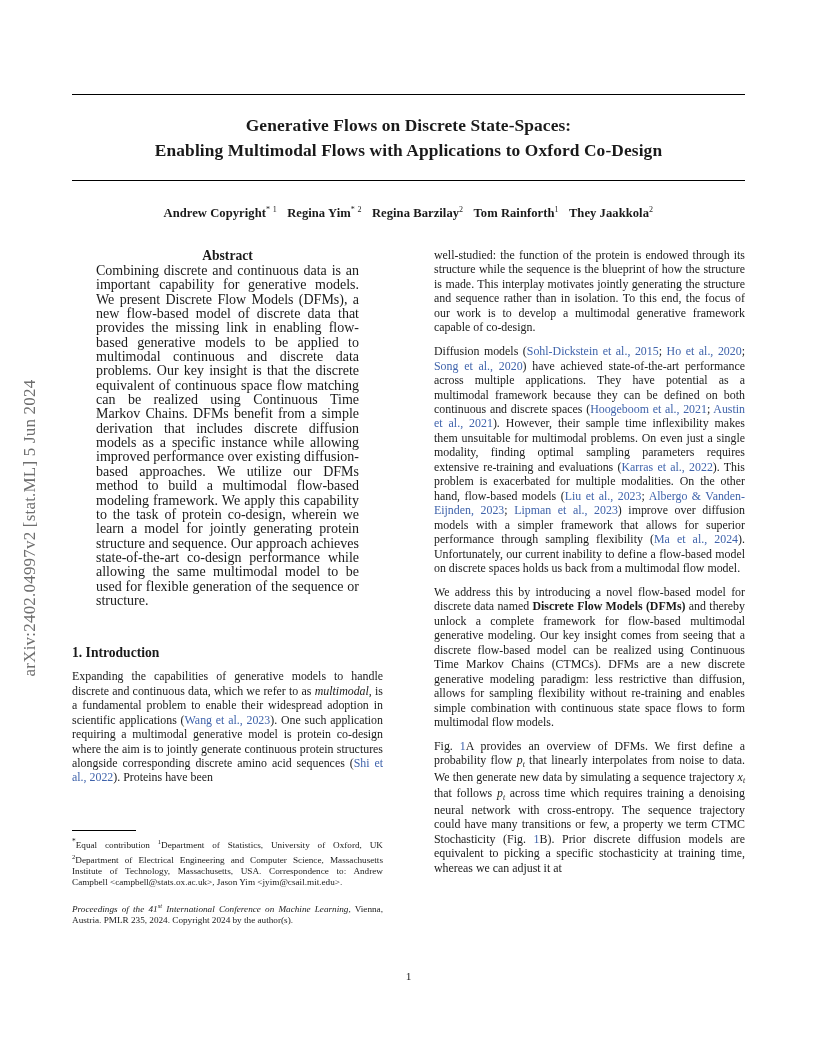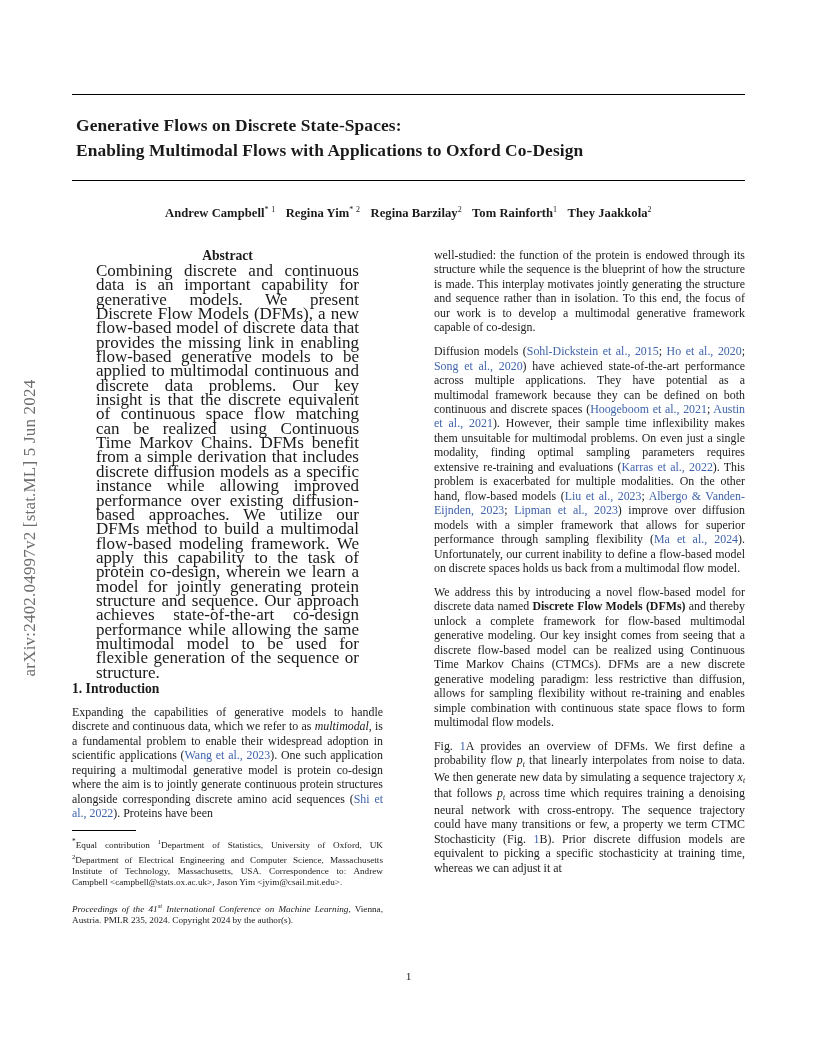--- a/index.html
+++ b/index.html
@@ -48,20 +48,21 @@
 
   .rule {
     height: 0;
     border-top: 1.6px solid #000000;
     width: 100%;
   }
   #rule-top { margin-top: 94px; }
   #rule-under-title { margin-top: 7px; }
 
   #title-block {
+    text-align: center;
     padding: 18px 4px 10px 4px;
   }
   #title-block .title-line {
     font-weight: bold;
     font-size: 17.4px;
     line-height: 25px;
     letter-spacing: 0.1px;
   }
 
   #authors {
@@ -100,34 +101,34 @@
 
   #abstract-box {
     margin: 0 24px 0 24px;
   }
   #abstract-heading {
     text-align: center;
     font-weight: bold;
     font-size: 13.6px;
   }
   #abstract-text {
-    font-size: 17px;
+    font-size: 14px;
     line-height: 14.35px;
     text-align: justify;
     text-justify: inter-word;
     hyphens: manual;
   }
 
   h2.section-heading {
     font-size: 13.6px;
     font-weight: bold;
     margin: 0 0 8px 0;
     line-height: 17px;
   }
-  #intro-heading-wrap { }
+  #intro-heading-wrap { margin-top: 36px; }
 
   p.body {
     font-size: 11.9px;
     line-height: 14.45px;
     text-align: justify;
     text-justify: inter-word;
     margin: 0 0 9.5px 0;
     hyphens: manual;
   }
 
@@ -199,21 +200,21 @@
   <div class="rule" id="rule-top"></div>
 
   <div id="title-block">
     <div class="title-line">Generative Flows on Discrete State-Spaces:</div>
     <div class="title-line">Enabling Multimodal Flows with Applications to Oxford Co-Design</div>
   </div>
 
   <div class="rule" id="rule-under-title"></div>
 
   <div id="authors">
-    <span class="author"><span>Andrew Campbell</span><sup>* 1</sup></span><span class="author"><span>Regina Yim</span><sup>* 2</sup></span><span class="author"><span>Regina Barzilay</span><sup>2</sup></span><span class="author"><span>Tom Rainforth</span><sup>1</sup></span><span class="author"><span>They Jaakkola</span><sup>2</sup></span>
+    <span class="author"><span>Andrew Copyright</span><sup>* 1</sup></span><span class="author"><span>Regina Yim</span><sup>* 2</sup></span><span class="author"><span>Regina Barzilay</span><sup>2</sup></span><span class="author"><span>Tom Rainforth</span><sup>1</sup></span><span class="author"><span>They Jaakkola</span><sup>2</sup></span>
   </div>
 
   <div id="columns">
 
     <div class="col" id="col-left">
 
       <div id="abstract-box">
         <div id="abstract-heading">Abstract</div>
         <div id="abstract-text">Combining discrete and continuous data is an important capability for generative models. We present Discrete Flow Models (DFMs), a new flow-based model of discrete data that provides the missing link in enabling flow-based generative models to be applied to multimodal continuous and discrete data problems. Our key insight is that the discrete equivalent of continuous space flow matching can be realized using Continuous Time Markov Chains. DFMs benefit from a simple derivation that includes discrete diffusion models as a specific instance while allowing improved performance over existing diffusion-based approaches. We utilize our DFMs method to build a multimodal flow-based modeling framework. We apply this capability to the task of protein co-design, wherein we learn a model for jointly generating protein structure and sequence. Our approach achieves state-of-the-art co-design performance while allowing the same multimodal model to be used for flexible generation of the sequence or structure.</div>
       </div>

